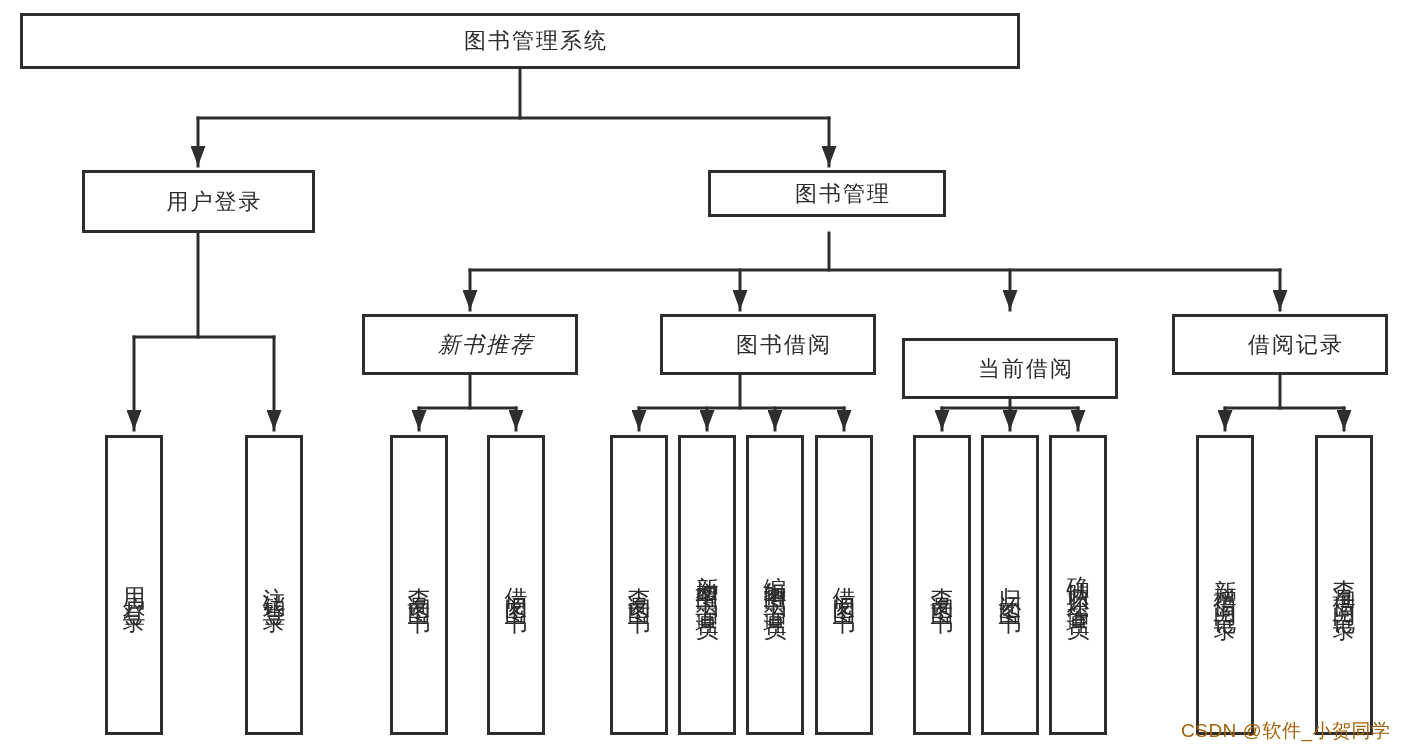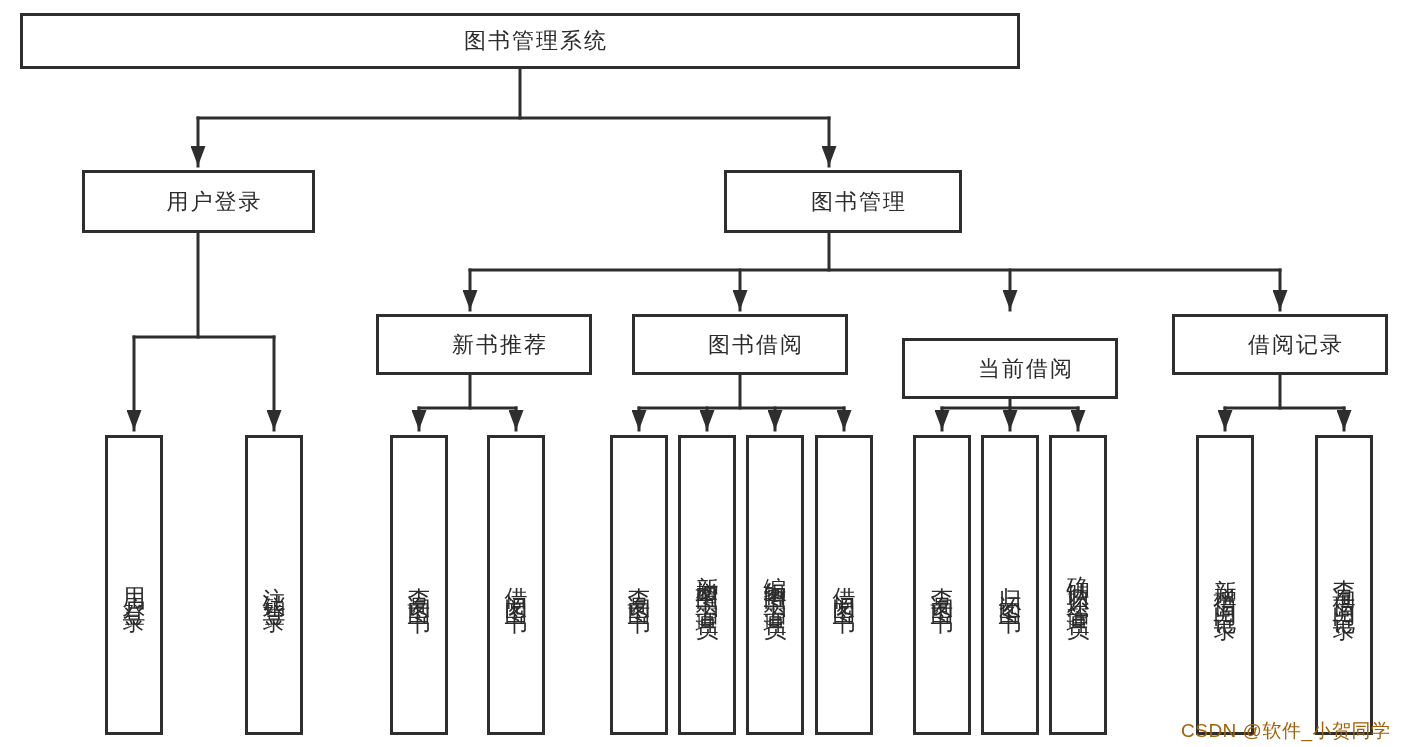--- a/index.html
+++ b/index.html
@@ -36,23 +36,23 @@
     writing-mode: vertical-rl;
     text-orientation: mixed;
     font-size: 23px;
     letter-spacing: 8px;
     line-height: 1;
   }
   .box.v.long { letter-spacing: 6px; }
   
   .root  { left: 20px;  top: 13px;  width: 1000px; height: 56px; }
   .l2a   { left: 82px;  top: 170px; width: 233px;  height: 63px; }
-  .l2b   { left: 724px; top: 170px; width: 238px;  height: 63px; }
+  .l2b   { left: 708px; top: 170px; width: 238px;  height: 47px; }
   .l3    { top: 314px;  width: 216px; height: 61px; }
-  .l3a   { left: 376px; }  .l3b { left: 632px; text-align: center; }
+  .l3a   { left: 362px; font-style: italic; }  .l3b { left: 660px; text-align: center; }
   .l3c   { left: 902px; margin-top: 24px; }  .l3d { left: 1172px; }
   .leaf  { top: 435px;  width: 58px; height: 300px; }
   .p1a { left: 105px; }  .p1b { left: 245px; }
   .g1a { left: 390px; }  .g1b { left: 487px; }
   .g2a { left: 610px; }  .g2b { left: 678px; }  .g2c { left: 746px; }  .g2d { left: 815px; }
   .g3a { left: 913px; }  .g3b { left: 981px; }  .g3c { left: 1049px; }
   .g4a { left: 1196px; } .g4b { left: 1315px; }
   .watermark {
     position: absolute;
     left: 1181px; top: 718px;

